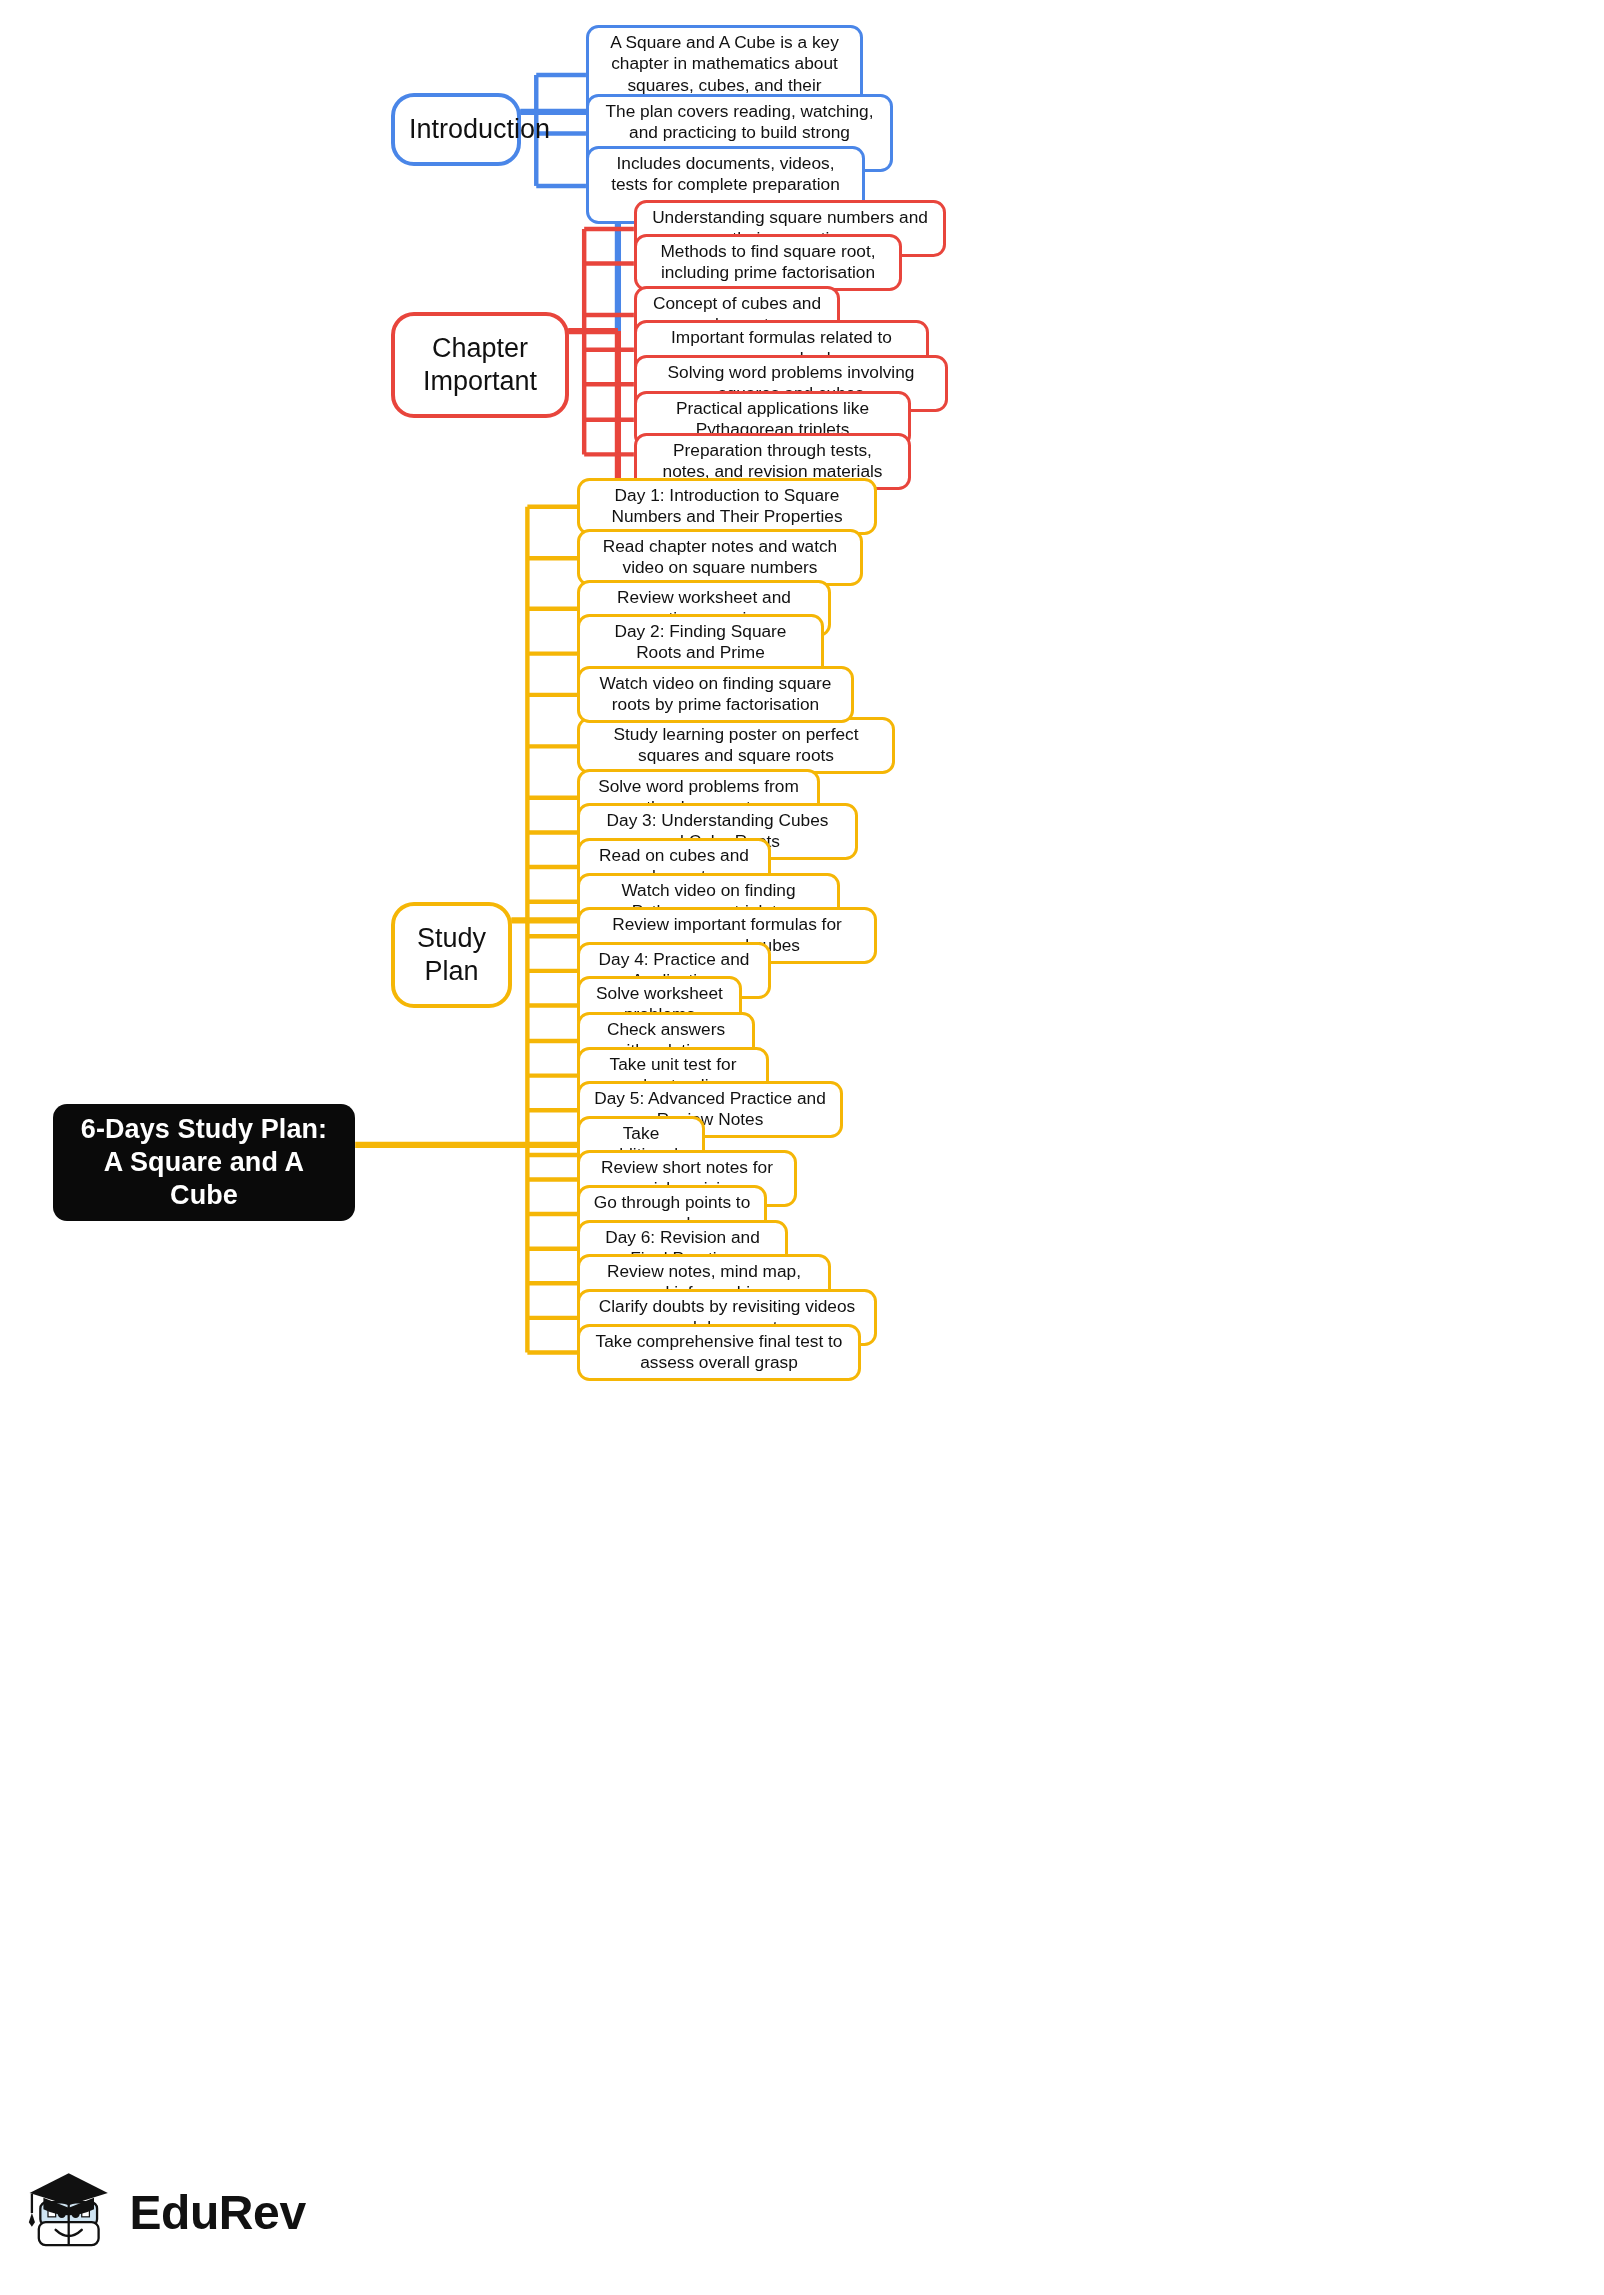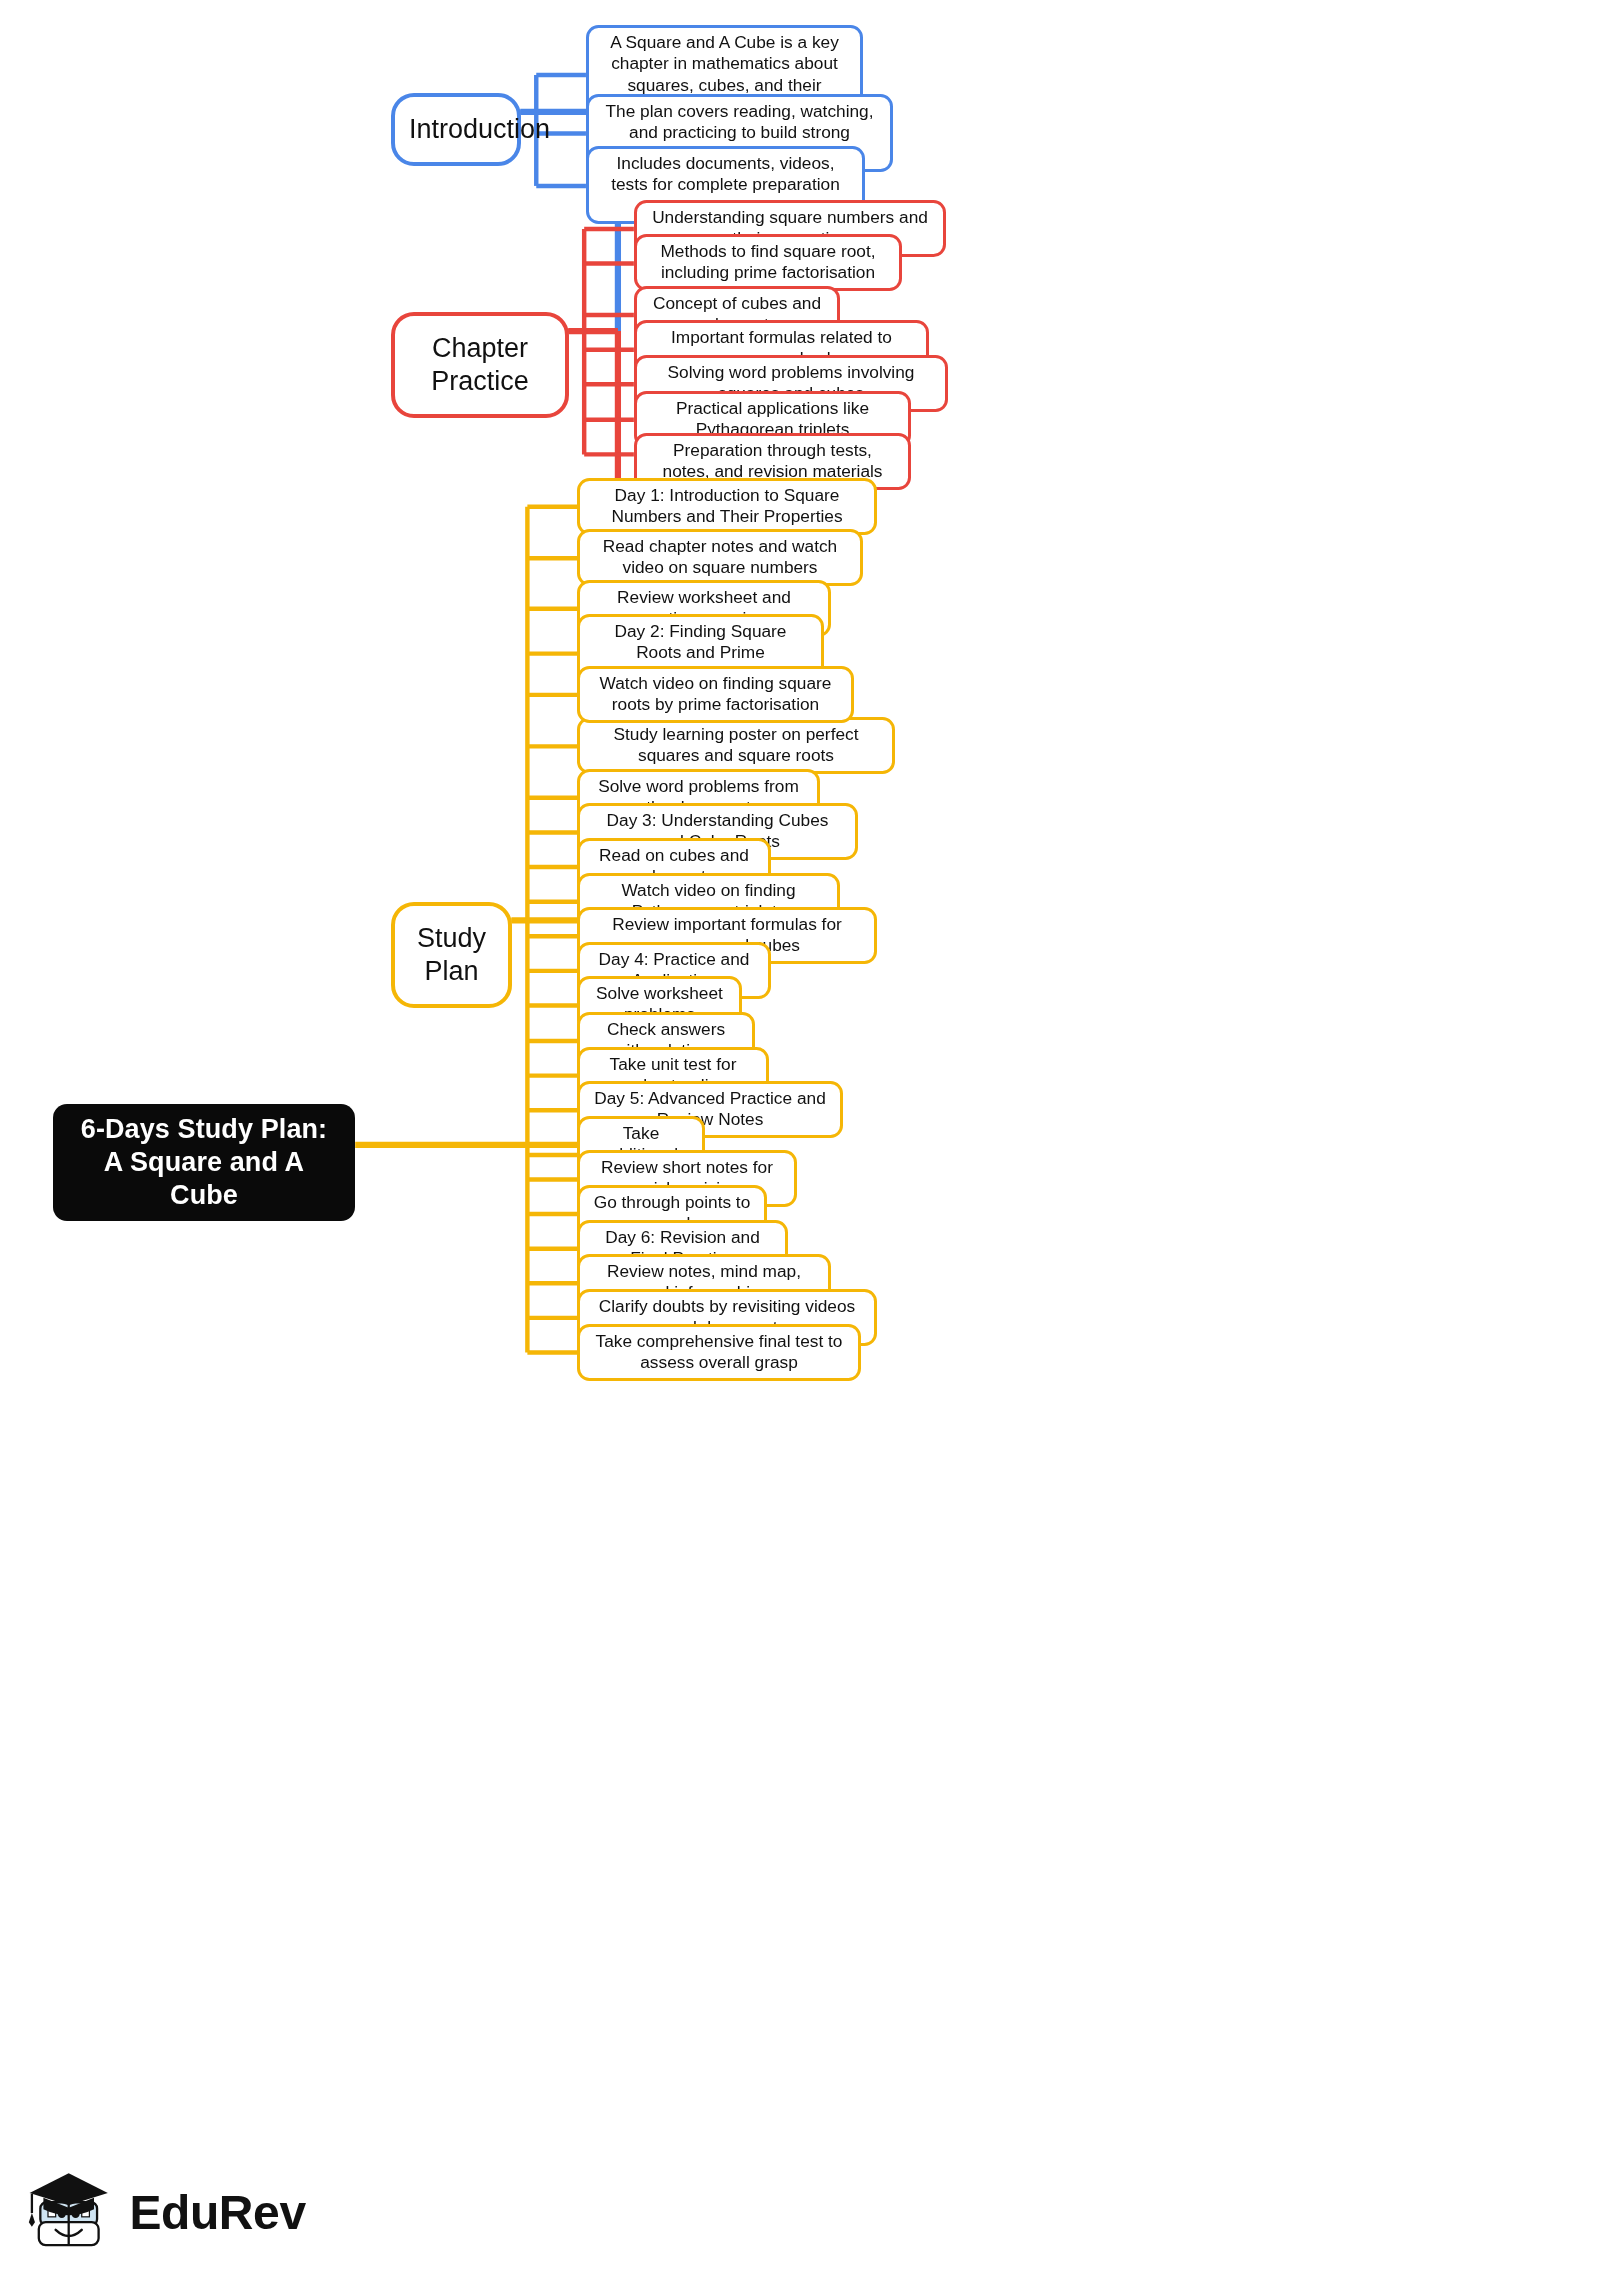--- a/index.html
+++ b/index.html
@@ -147,21 +147,21 @@
       <path d="M594 571 L594 1524" stroke="#F5B606" stroke-width="5" fill="none" stroke-linecap="butt"></path>
       <path d="M576 1037 L594 1037" stroke="#F5B606" stroke-width="5" fill="none" stroke-linecap="butt"></path>
     </svg>
 <div class="node root" style="left: 53px; top: 1104px; width: 302px; min-height: 82px;">
       <span>6-Days Study Plan: A Square and A Cube</span>
     </div>
     <div class="node hub blue" style="left: 391px; top: 93px; width: 130px; min-height: 37px;">
       <span>Introduction</span>
     </div>
     <div class="node hub red" style="left: 391px; top: 312px; width: 178px; min-height: 37px;">
-      <span>Chapter Practice</span>
+      <span>Chapter Important</span>
     </div>
     <div class="node hub yellow" style="left: 391px; top: 902px; width: 121px; min-height: 37px;">
       <span>Study Plan</span>
     </div>
     <div class="node leaf blue" style="left: 586px; top: 25px; width: 277px; min-height: 67px;">
       <span>A Square and A Cube is a key chapter in mathematics about squares, cubes, and their properties</span>
     </div>
     <div class="node leaf blue" style="left: 586px; top: 94px; width: 307px; min-height: 46px;">
       <span>The plan covers reading, watching, and practicing to build strong understanding</span>
     </div>

